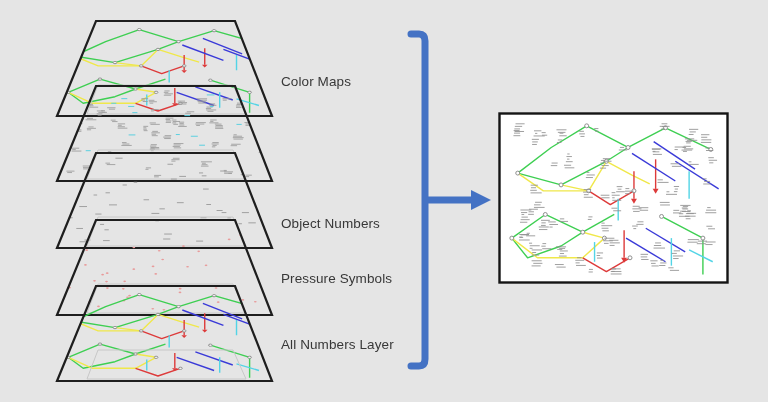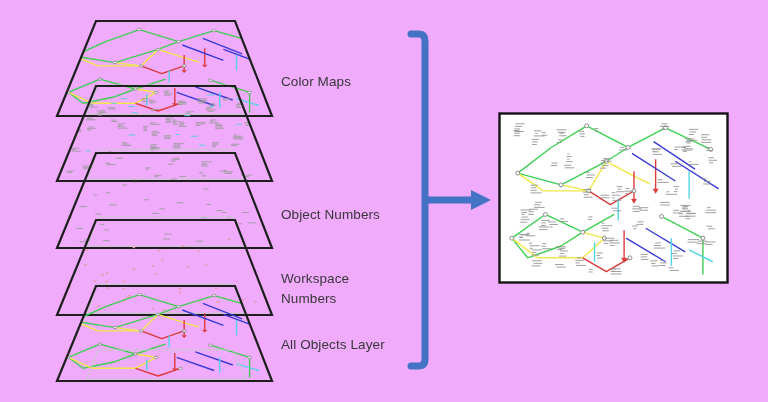--- a/index.html
+++ b/index.html
@@ -1,16 +1,16 @@
 <!DOCTYPE html>
 <html><head>
 <meta charset="utf-8">
 <style>
   html,body{margin:0;padding:0;background:#fff}
-  .canvas{position:relative;width:768px;height:402px;background:#f0abfc;
+  .canvas{position:relative;width:768px;height:402px;background:#e5e5e5;
           font-family:"Liberation Sans",sans-serif;overflow:hidden}
   svg.scene{position:absolute;left:0;top:0}
 
   
   .plane{fill:none;stroke:#1e1e1e;stroke-width:2.2;stroke-linejoin:miter}
   .frame{fill:none;stroke:#c8c8c8;stroke-width:1}
   .pipes polyline,.pipes line{fill:none;stroke-width:1.4;vector-effect:non-scaling-stroke;stroke-linejoin:round}
   .p-g{stroke:#3ecf52}
   .p-y{stroke:#f0e84a}
   .p-r{stroke:#dd3a3a}
@@ -718,17 +718,17 @@
             <line x1="19.89343911362812" y1="125.31323681762441" x2="23.52185966540128" y2="125.31323681762441" stroke="#8f8f8f" stroke-width="0.85" vector-effect="non-scaling-stroke"></line>
             <line x1="19.264187811873853" y1="127.91323681762442" x2="30.14745609741658" y2="127.91323681762442" stroke="#8f8f8f" stroke-width="0.85" vector-effect="non-scaling-stroke"></line>
             <line x1="64.99174133082852" y1="52.035540509503335" x2="72.17979433713481" y2="52.035540509503335" stroke="#8f8f8f" stroke-width="0.85" vector-effect="non-scaling-stroke"></line>
             <line x1="65.64976641908288" y1="54.635540509503336" x2="75.4730818415992" y2="54.635540509503336" stroke="#8f8f8f" stroke-width="0.85" vector-effect="non-scaling-stroke"></line>
           </g>
     </g>
   </g>
 </svg>
 
 <div class="layer-label" style="top:72px">Color Maps</div>
-<div class="layer-label" style="top:205px">Object Numbers</div>
-<div class="layer-label" style="top:269px">Workspace Numbers</div>
-<div class="layer-label" style="top:335px">All Objects Layer</div>
+<div class="layer-label" style="top:214px">Object Numbers</div>
+<div class="layer-label" style="top:269px">Pressure Symbols</div>
+<div class="layer-label" style="top:335px">All Numbers Layer</div>
 
 </div>
 
 </body></html>

